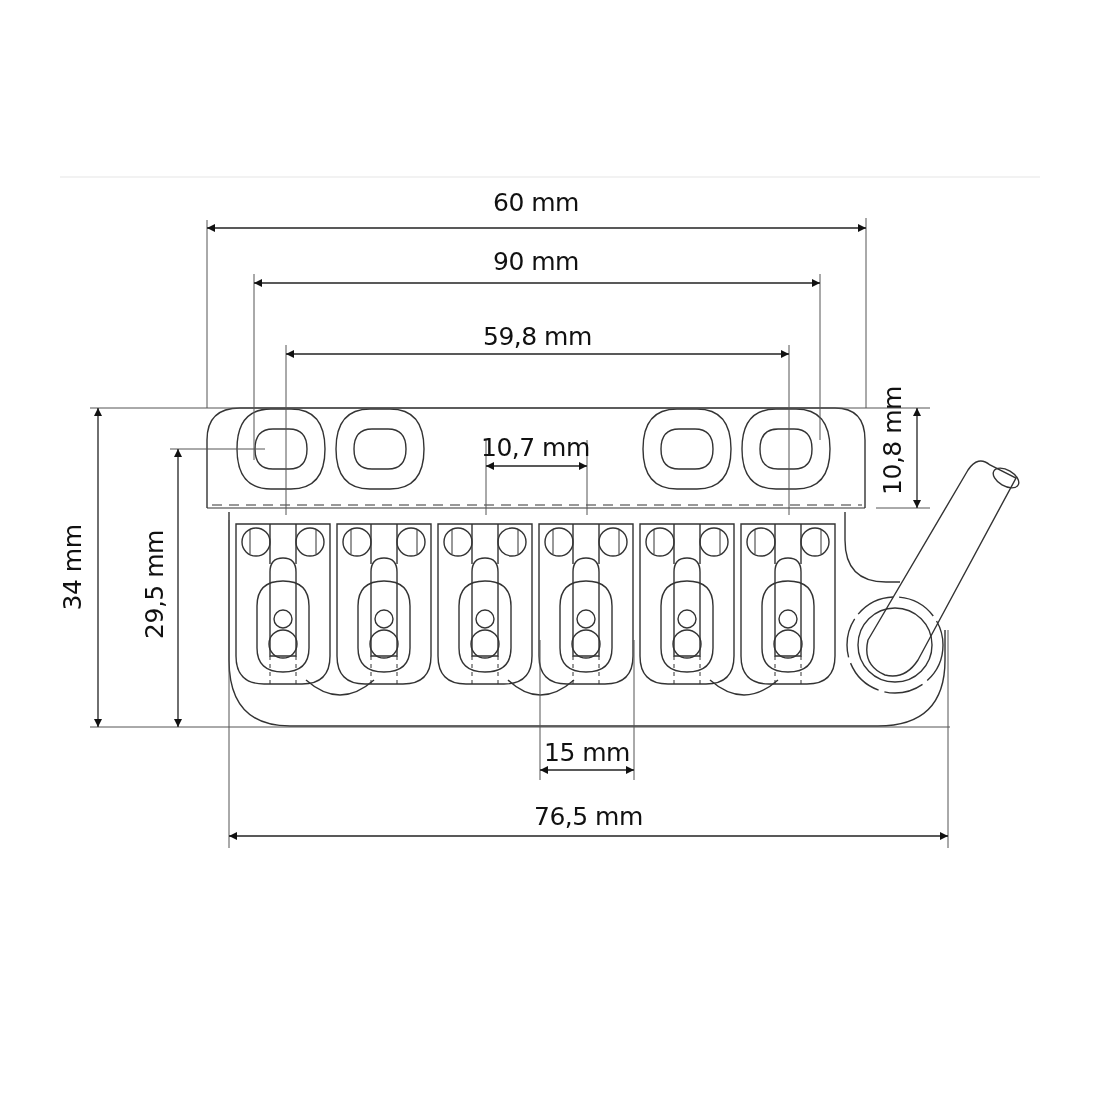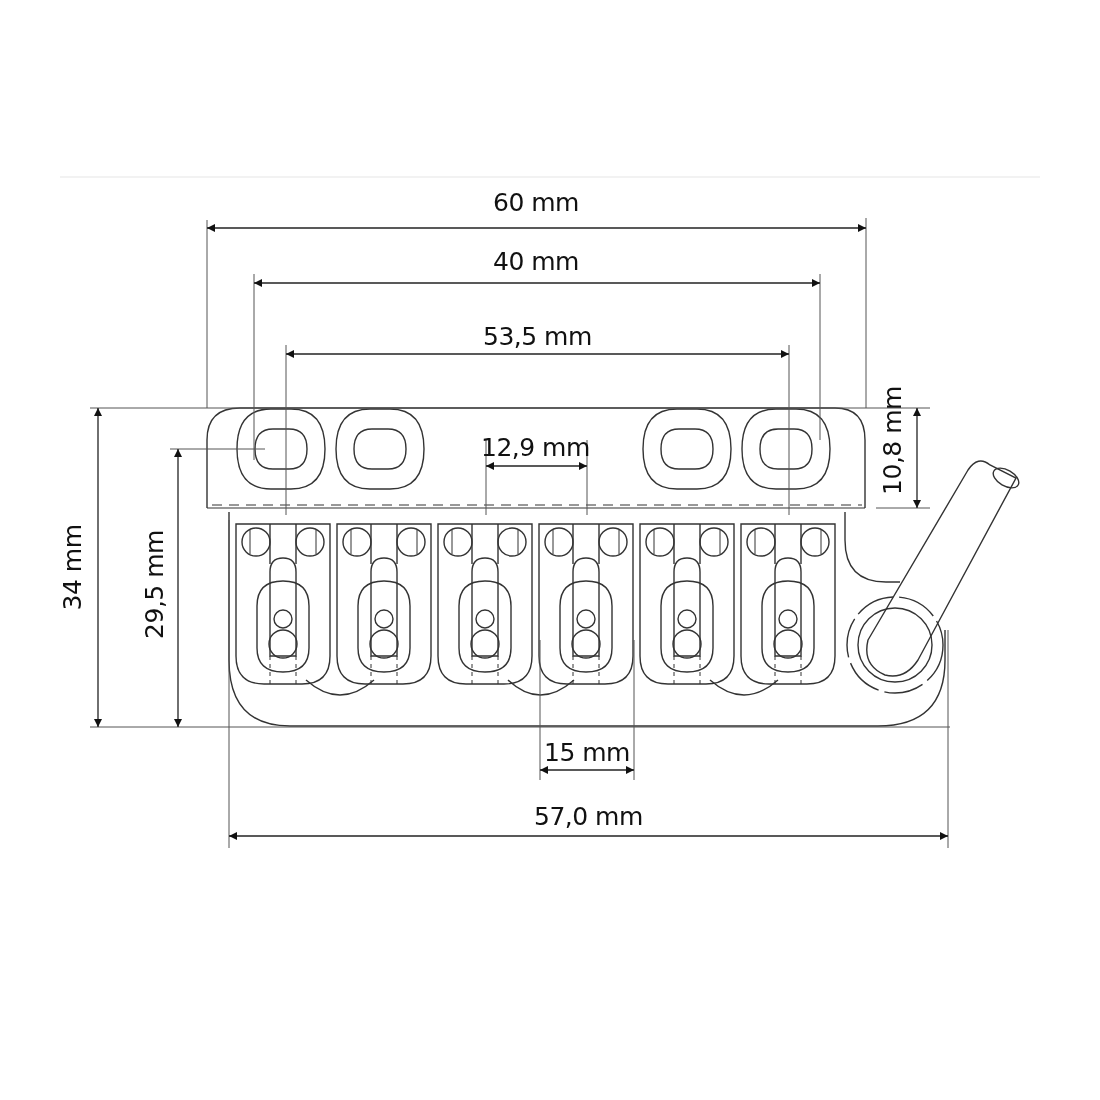--- a/index.html
+++ b/index.html
@@ -127,20 +127,20 @@
     <line x1="486" y1="466" x2="587" y2="466" marker-start="url(#arr)" marker-end="url(#arr)"></line>
     <line x1="917" y1="408" x2="917" y2="508" marker-start="url(#arr)" marker-end="url(#arr)"></line>
     <line x1="98" y1="408" x2="98" y2="727" marker-start="url(#arr)" marker-end="url(#arr)"></line>
     <line x1="178" y1="449" x2="178" y2="727" marker-start="url(#arr)" marker-end="url(#arr)"></line>
     <line x1="540" y1="770" x2="634" y2="770" marker-start="url(#arr)" marker-end="url(#arr)"></line>
     <line x1="229" y1="836" x2="948" y2="836" marker-start="url(#arr)" marker-end="url(#arr)"></line>
   </g>
 </svg>
 
 <div class="dim-label" style="left:493px; top:190px;">60 mm</div>
-<div class="dim-label" style="left:493px; top:249px;">40 mm</div>
-<div class="dim-label" style="left:483px; top:324px;">53,5 mm</div>
-<div class="dim-label" style="left:481px; top:435px;">12,9 mm</div>
+<div class="dim-label" style="left:493px; top:249px;">90 mm</div>
+<div class="dim-label" style="left:483px; top:324px;">59,8 mm</div>
+<div class="dim-label" style="left:481px; top:435px;">10,7 mm</div>
 <div class="dim-label vert" style="left:838px; top:428px;">10,8 mm</div>
 <div class="dim-label vert" style="left:30px; top:555px;">34 mm</div>
 <div class="dim-label vert" style="left:100px; top:572px;">29,5 mm</div>
 <div class="dim-label" style="left:544px; top:740px;">15 mm</div>
-<div class="dim-label" style="left:534px; top:804px;">57,0 mm</div>
+<div class="dim-label" style="left:534px; top:804px;">76,5 mm</div>
 
 </body></html>

